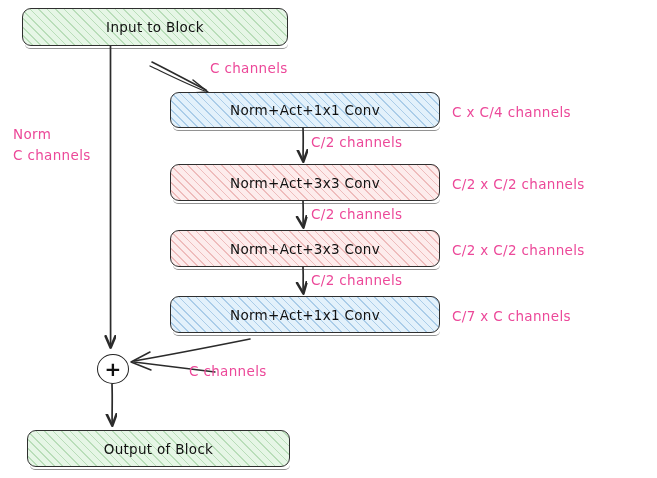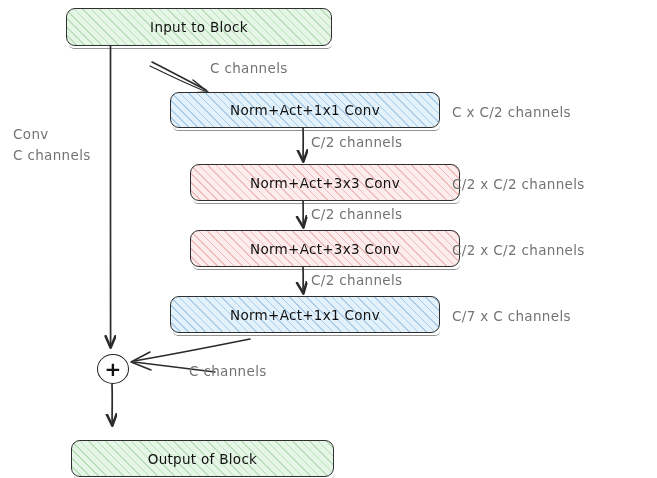--- a/index.html
+++ b/index.html
@@ -19,37 +19,35 @@
   .node .lbl{position:relative;z-index:2;}
   .node::after{
     content:"";position:absolute;left:2px;right:-1px;bottom:-4px;height:4px;
     border-bottom:1.6px solid #3a3a3a;border-radius:0 0 9px 9px;opacity:.55;
   }
   .n-green{
     background-color:#e6f6e6;
     background-image:repeating-linear-gradient(45deg,
         rgba(90,170,90,.32) 0px, rgba(90,170,90,.32) 1.1px,
         rgba(0,0,0,0) 1.1px, rgba(0,0,0,0) 6px);
-    margin-left:44px;
   }
   .n-blue{
     background-color:#e3f1fb;
     background-image:repeating-linear-gradient(45deg,
         rgba(70,140,200,.36) 0px, rgba(70,140,200,.36) 1.1px,
         rgba(0,0,0,0) 1.1px, rgba(0,0,0,0) 6px);
   }
   .n-red{
     background-color:#fdecec;
     background-image:repeating-linear-gradient(45deg,
         rgba(215,110,110,.38) 0px, rgba(215,110,110,.38) 1.1px,
         rgba(0,0,0,0) 1.1px, rgba(0,0,0,0) 6px);
-    margin-left:20px;
   }
   .etext{
-    position:absolute;color:#737373;font-size:13.5px;letter-spacing:.35px;
+    position:absolute;color:#ec4899;font-size:13.5px;letter-spacing:.35px;
     white-space:nowrap;line-height:1.52;
   }
   .plus{
     position:absolute;width:30px;height:28px;border:1.9px solid #222;
     border-radius:50%;background:#fff;
     display:flex;align-items:center;justify-content:center;
     font-size:20px;line-height:1;color:#111;font-weight:700;
   }
 </style>
 </head>
@@ -98,38 +96,38 @@
 </div>
 
 <div class="node n-blue" style="left:170px;top:296px;width:270px;height:37px;">
   <span class="lbl">Norm+Act+1x1 Conv</span>
 </div>
 
 <div class="plus" style="left:97px;top:354px;">
   <span>+</span>
 </div>
 
-<div class="node n-green" style="left:27px;top:440px;width:263px;height:37px;">
+<div class="node n-green" style="left:27px;top:430px;width:263px;height:37px;">
   <span class="lbl">Output of Block</span>
 </div>
 
 <div class="etext" style="left:210px;top:58px;">C channels</div>
 
 <div class="etext" style="left:311px;top:132px;">C/2 channels</div>
 
 <div class="etext" style="left:311px;top:204px;">C/2 channels</div>
 
 <div class="etext" style="left:311px;top:270px;">C/2 channels</div>
 
 <div class="etext" style="left:189px;top:361px;">C channels</div>
 
 <div class="etext" style="left:13px;top:124px;">
-  <div>Conv</div>
+  <div>Norm</div>
   <div>C channels</div>
 </div>
 
-<div class="etext" style="left:452px;top:102px;">C x C/2 channels</div>
+<div class="etext" style="left:452px;top:102px;">C x C/4 channels</div>
 
 <div class="etext" style="left:452px;top:174px;">C/2 x C/2 channels</div>
 
 <div class="etext" style="left:452px;top:240px;">C/2 x C/2 channels</div>
 
 <div class="etext" style="left:452px;top:306px;">C/7 x C channels</div>
 
 </body></html>

